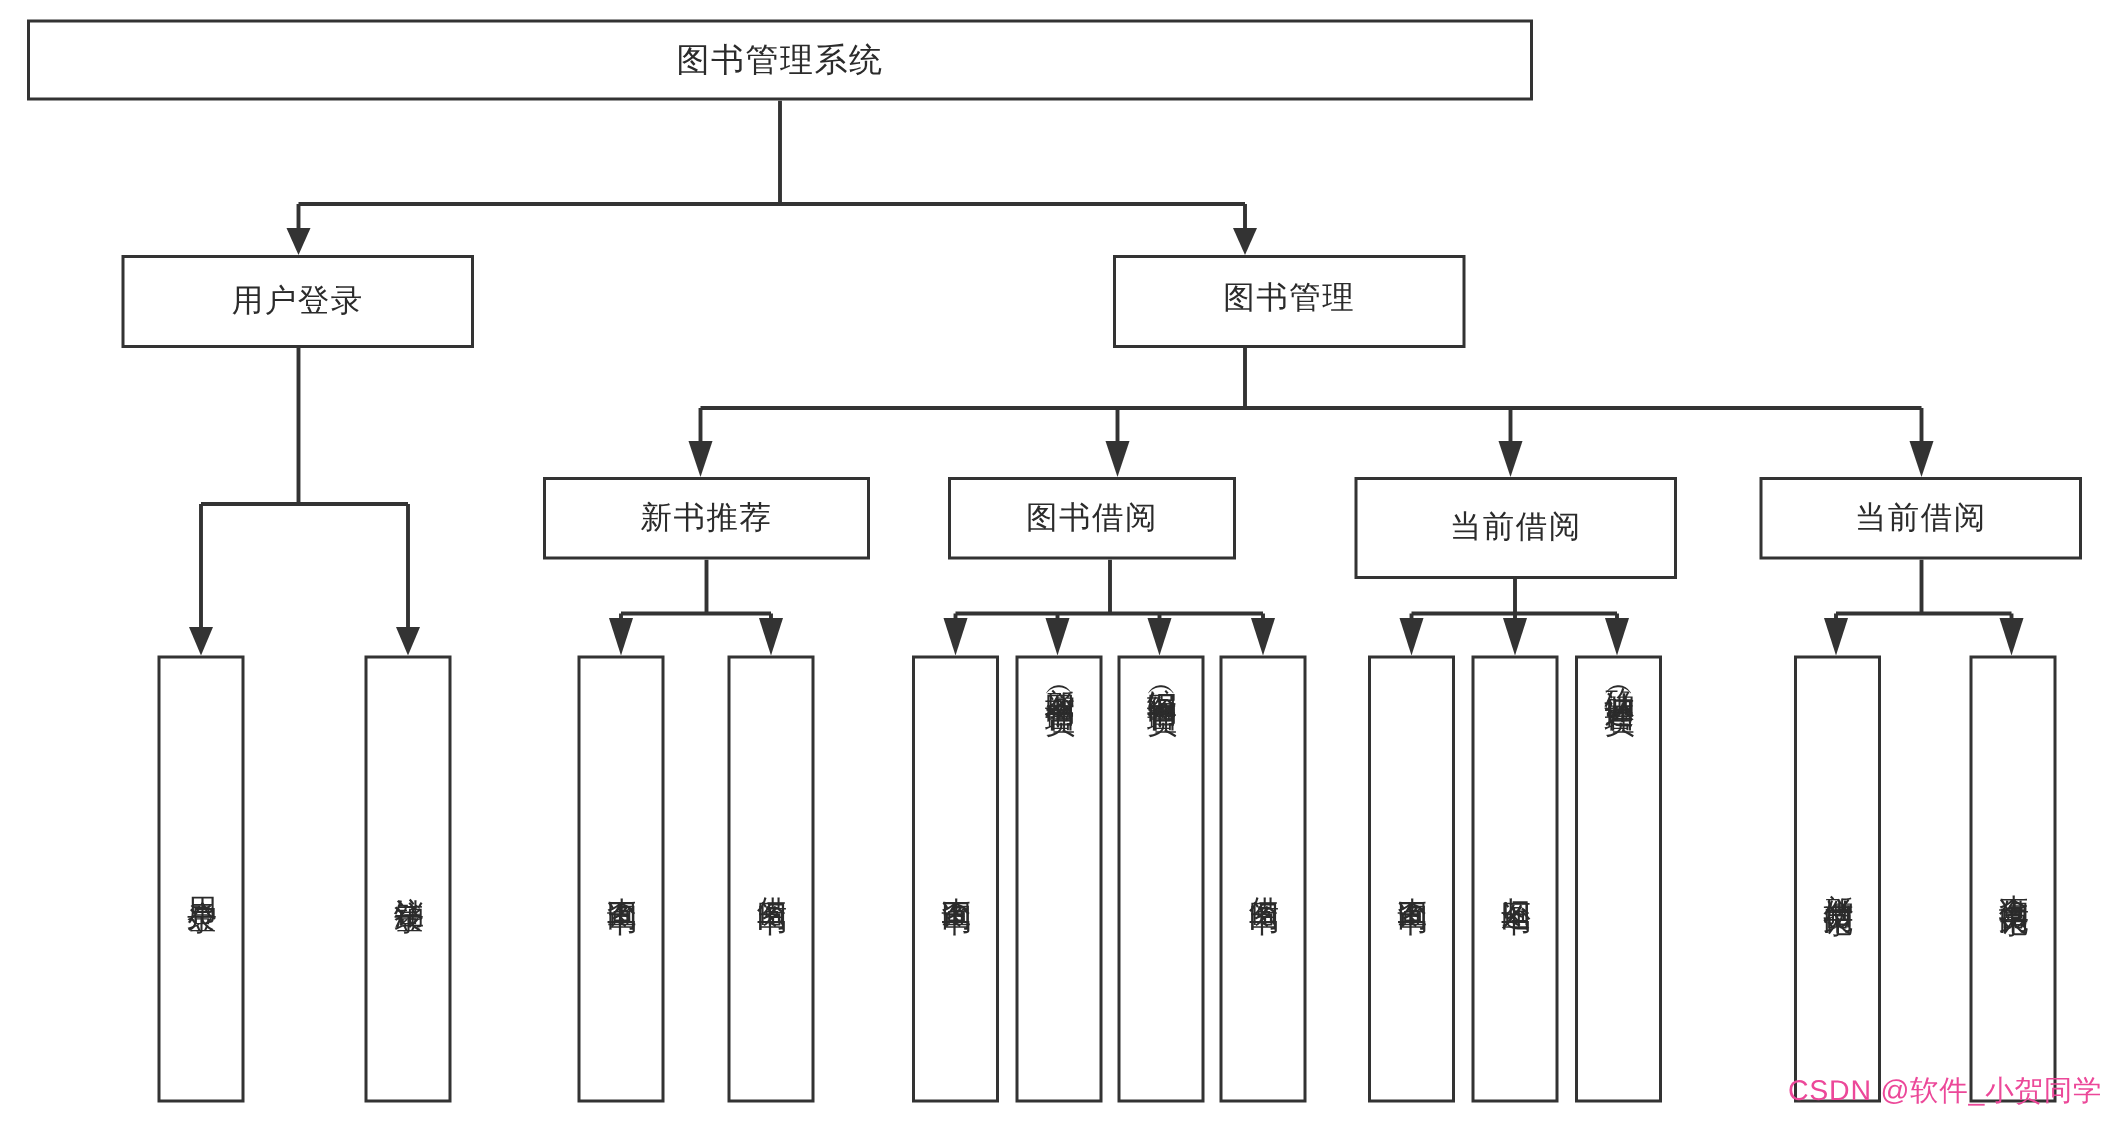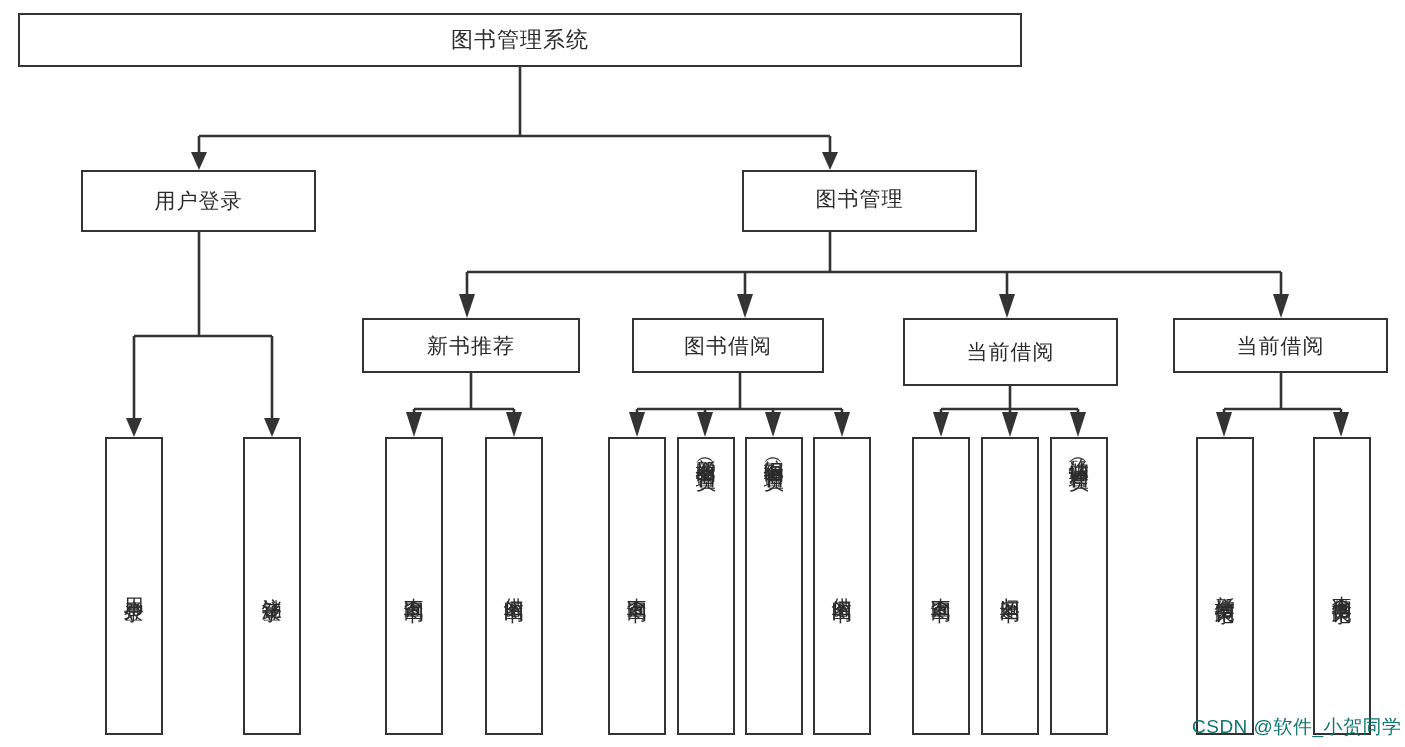--- a/index.html
+++ b/index.html
@@ -66,21 +66,21 @@
     stroke-width: 2.6;
     fill: none;
   }
   .arrowhead {
     fill: #333333;
     stroke: none;
   }
   .watermark {
     position: absolute;
     font-size: 19px;
-    color: #0f766e;
+    color: #ec4899;
     white-space: nowrap;
     letter-spacing: 0.5px;
   }
 </style>
 </head>
 <body>
 
 <div id="canvas">
 
   <svg id="wires" viewBox="0 0 1405 747">

